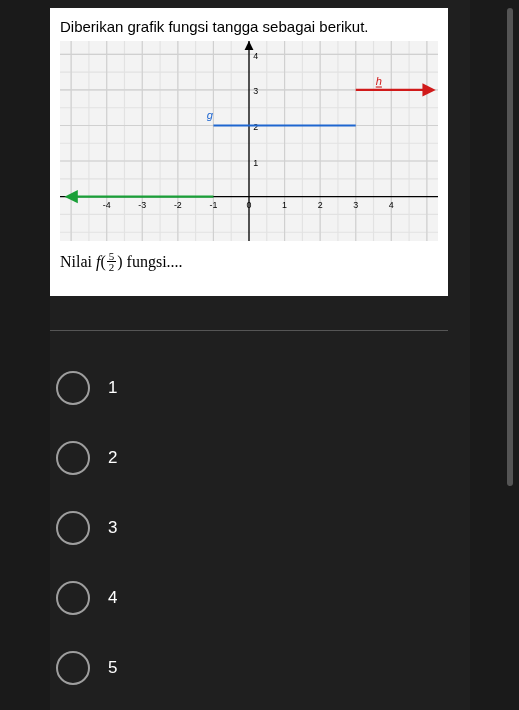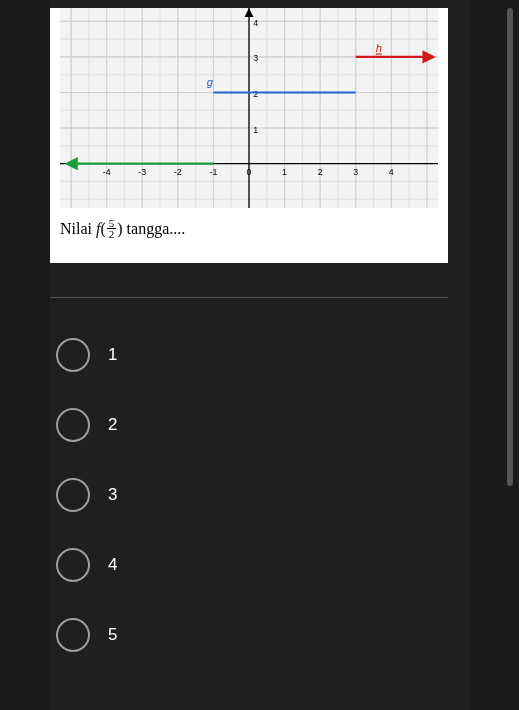--- a/index.html
+++ b/index.html
@@ -24,20 +24,21 @@
 </style>
 </head>
 <body>
 <div class="viewport">
   <div class="side-strip">
     <div class="scrollbar"></div>
   </div>
   <div class="card">
 
     <div class="question-block">
+      <div class="q-text">Diberikan grafik fungsi tangga sebagai berikut.</div>
 
       <div class="chart-wrap">
         <svg class="chart" viewBox="0 0 340 180">
 
           <rect x="0" y="0" width="340" height="180" fill="#f3f3f3"></rect>
 
           <g stroke="#e2e2e2" stroke-width="1">
 
             <line x1="10" y1="0" x2="10" y2="180"></line>
               <line x1="26" y1="0" x2="26" y2="180"></line>
@@ -129,21 +130,21 @@
             <line x1="266" y1="44" x2="330" y2="44"></line>
           </g>
           <polygon points="338,44 326,38 326,50" fill="#d01a1a"></polygon>
           <text x="284" y="40" font-size="10" fill="#d01a1a" font-style="italic" text-decoration="underline">h</text>
         </svg>
       </div>
 
       <div class="nilai">
         <span>Nilai </span>
         <span class="fi">f</span><span>(</span><span class="frac"><span class="num">5</span><span class="den">2</span></span><span>)</span>
-        <span> tangga....</span>
+        <span> fungsi....</span>
       </div>
     </div>
 
     <hr class="divider">
 
     <div class="options">
       <div class="opt">
         <div class="radio"></div>
         <div class="opt-label">1</div>
       </div>

